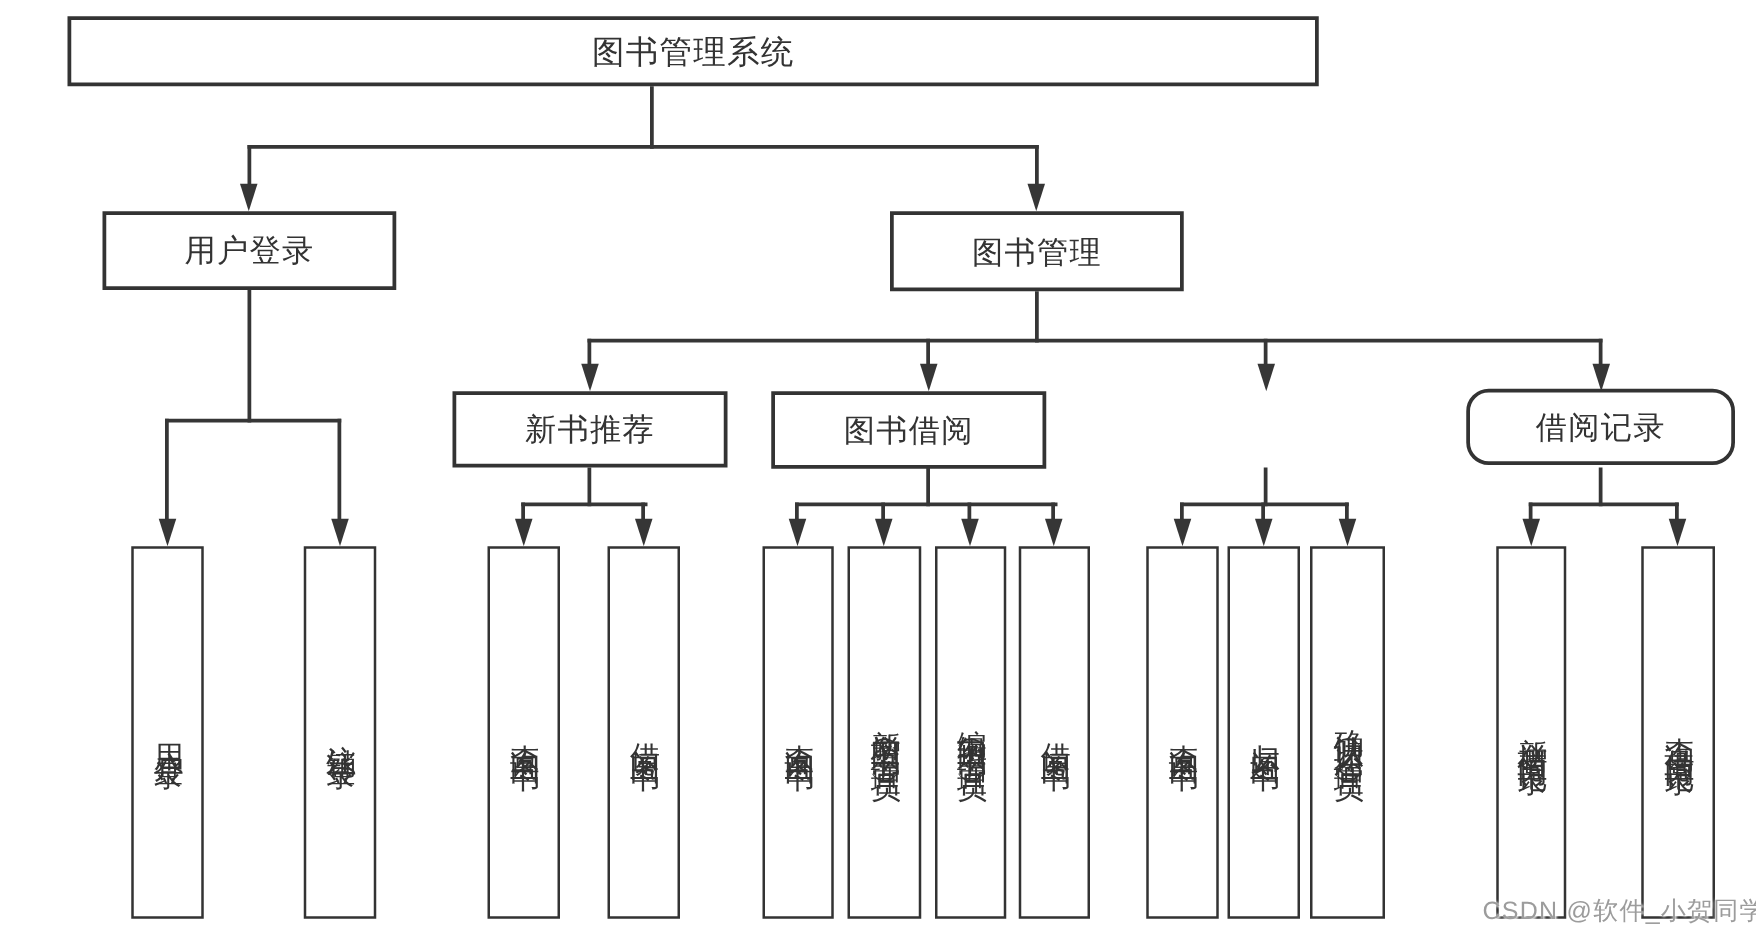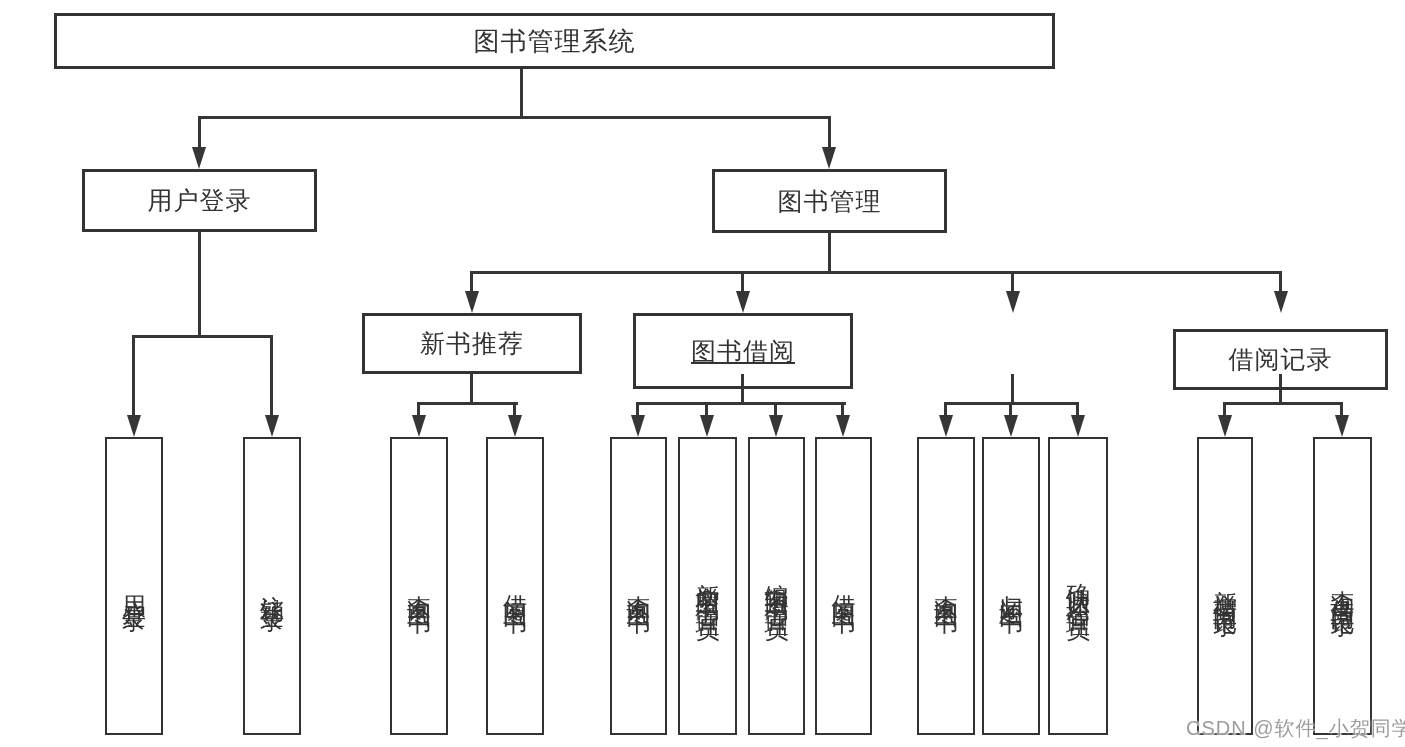--- a/index.html
+++ b/index.html
@@ -69,24 +69,24 @@
   <div class="vline" style="left:741px;top:271px;height:24px;"></div>
   <div class="arrow" style="left:736px;top:291px;"></div>
   <div class="vline" style="left:1011px;top:271px;height:24px;"></div>
   <div class="arrow" style="left:1006px;top:291px;"></div>
   <div class="vline" style="left:1279px;top:271px;height:24px;"></div>
   <div class="arrow" style="left:1274px;top:291px;"></div>
 
   <div class="box" style="left:362px;top:313px;width:220px;height:61px;">
     <span class="hlabel">新书推荐</span>
   </div>
-  <div class="box" style="left:633px;top:313px;width:220px;height:76px;text-decoration:underline;">
+  <div class="box" style="left:617px;top:313px;width:220px;height:62px;">
     <span class="hlabel">图书借阅</span>
   </div>
-  <div class="box" style="left:1173px;top:329px;width:215px;height:61px;">
+  <div class="box" style="left:1173px;top:311px;width:215px;height:61px;border-radius:18px;">
     <span class="hlabel">借阅记录</span>
   </div>
 
   <div class="vline" style="left:470px;top:374px;height:31px;"></div>
   <div class="hline" style="left:417px;top:402px;width:101px;"></div>
   <div class="vline" style="left:417px;top:402px;height:16px;"></div>
   <div class="arrow" style="left:412px;top:415px;"></div>
   <div class="vline" style="left:513px;top:402px;height:16px;"></div>
   <div class="arrow" style="left:508px;top:415px;"></div>
 

